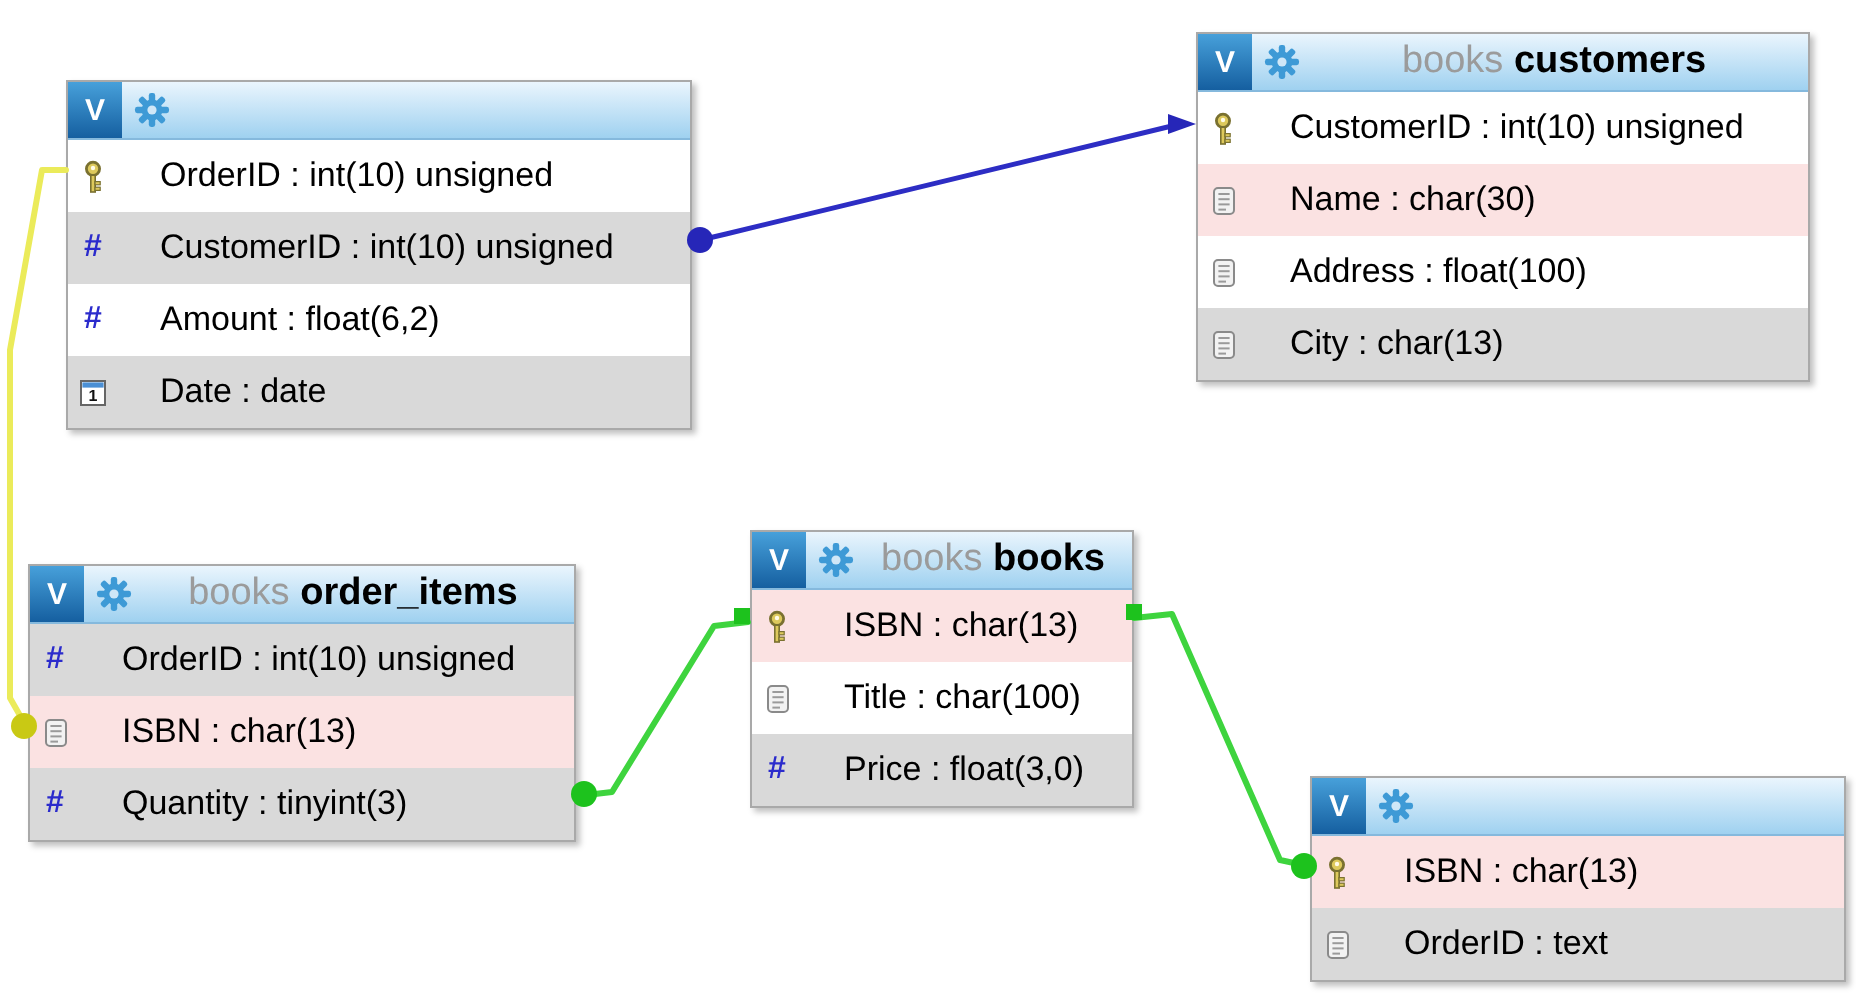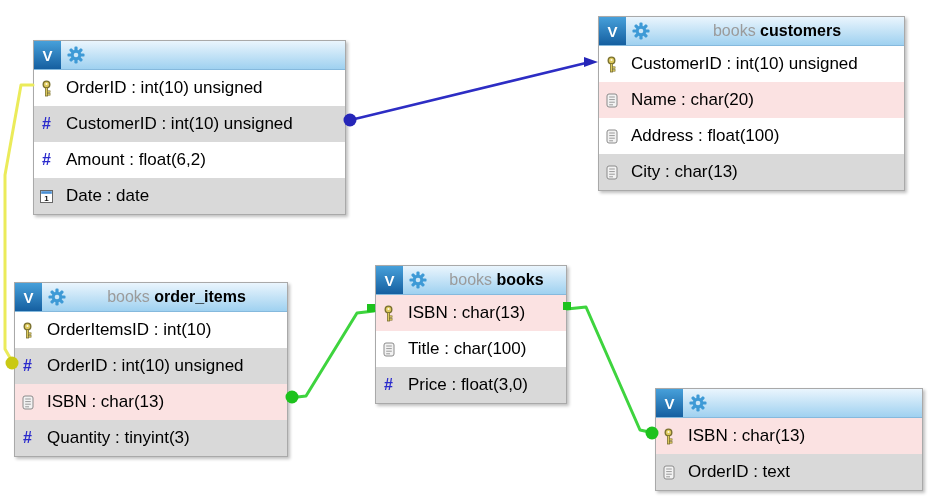--- a/index.html
+++ b/index.html
@@ -37,30 +37,30 @@
     width:27px; height:28px; flex:0 0 27px;
     display:flex; align-items:center; justify-content:center;
     color:#fff; font-weight:bold; font-size:15px;
     background:linear-gradient(to bottom, var(--badge-top,#47a0da), var(--badge-bottom,#155fa0));
   }
 
   .gear { margin-left:6px; display:flex; align-items:center; flex:0 0 auto; cursor:pointer; }
 
   .ttitle {
     flex:1; text-align:center;
-    font-size:16px; white-space:nowrap; padding:0 6px;
+    font-size:19px; white-space:nowrap; padding:0 6px;
     overflow:hidden;
   }
   .db   { color:var(--db-prefix,#9b9b9b); }
   .tname{ color:#000; font-weight:bold; }
 
   .row {
     height:36px;
     display:flex; align-items:center;
-    gap:12px; padding:0 6px 0 5px;
+    gap:26px; padding:0 6px 0 5px;
     font-size:17px; color:#000; white-space:nowrap;
     cursor:pointer;
   }
   .bg-white { background:var(--row-white,#ffffff); }
   .bg-gray  { background:var(--row-gray,#d9d9d9); }
   .bg-pink  { background:var(--row-pink,#fbe2e2); }
 
   .ficon { width:15px; flex:0 0 15px; display:flex; justify-content:center; align-items:center; }
   .hash  { color:#2b2bcc; font-weight:bold; font-size:16px; line-height:1; }
   .flabel{ overflow:hidden; }
@@ -171,21 +171,21 @@
         <div class="row bg-pink">
           <span class="ficon">
             <svg width="12" height="15" viewBox="0 0 12 15">
        <rect x="1" y="1" width="10" height="13" rx="2" fill="#f2f2f2" stroke="#8a8a8a"></rect>
        <line x1="3.2" y1="4" x2="8.8" y2="4" stroke="#9a9a9a"></line>
        <line x1="3.2" y1="6.6" x2="8.8" y2="6.6" stroke="#9a9a9a"></line>
        <line x1="3.2" y1="9.2" x2="8.8" y2="9.2" stroke="#9a9a9a"></line>
        <line x1="3.2" y1="11.8" x2="7" y2="11.8" stroke="#9a9a9a"></line>
      </svg>
           </span>
-          <span class="flabel">Name : char(20)</span>
+          <span class="flabel">Name : char(30)</span>
         </div>
         <div class="row bg-white">
           <span class="ficon">
             <svg width="12" height="15" viewBox="0 0 12 15">
        <rect x="1" y="1" width="10" height="13" rx="2" fill="#f2f2f2" stroke="#8a8a8a"></rect>
        <line x1="3.2" y1="4" x2="8.8" y2="4" stroke="#9a9a9a"></line>
        <line x1="3.2" y1="6.6" x2="8.8" y2="6.6" stroke="#9a9a9a"></line>
        <line x1="3.2" y1="9.2" x2="8.8" y2="9.2" stroke="#9a9a9a"></line>
        <line x1="3.2" y1="11.8" x2="7" y2="11.8" stroke="#9a9a9a"></line>
      </svg>
@@ -220,140 +220,128 @@
        </g>
        <circle cx="9" cy="9" r="2.3" fill="#cfe7f7"></circle>
      </svg>
         </span>
       <span class="ttitle">
         <span class="db">books</span>
         <span class="tname">order_items</span>
       </span>
     </div>
     <div class="rows">
-        <div class="row bg-white">
+        <div class="row bg-gray">
+          <span class="ficon">
+            <span class="hash">#</span>
+          </span>
+          <span class="flabel">OrderID : int(10) unsigned</span>
+        </div>
+        <div class="row bg-pink">
+          <span class="ficon">
+            <svg width="12" height="15" viewBox="0 0 12 15">
+       <rect x="1" y="1" width="10" height="13" rx="2" fill="#f2f2f2" stroke="#8a8a8a"></rect>
+       <line x1="3.2" y1="4" x2="8.8" y2="4" stroke="#9a9a9a"></line>
+       <line x1="3.2" y1="6.6" x2="8.8" y2="6.6" stroke="#9a9a9a"></line>
+       <line x1="3.2" y1="9.2" x2="8.8" y2="9.2" stroke="#9a9a9a"></line>
+       <line x1="3.2" y1="11.8" x2="7" y2="11.8" stroke="#9a9a9a"></line>
+     </svg>
+          </span>
+          <span class="flabel">ISBN : char(13)</span>
+        </div>
+        <div class="row bg-gray">
+          <span class="ficon">
+            <span class="hash">#</span>
+          </span>
+          <span class="flabel">Quantity : tinyint(3)</span>
+        </div>
+      </div>
+  </div>
+    <div class="dtable" style="left: 375px; top: 265px; width: 190px;">
+    <div class="thead">
+      <span class="vbadge">V</span>
+      <span class="gear">
+          <svg width="18" height="18" viewBox="0 0 18 18">
+       <g fill="#3e9ad6">
+         <rect x="7.4" y="0.5" width="3.2" height="17" rx="1.2"></rect>
+         <rect x="0.5" y="7.4" width="17" height="3.2" rx="1.2"></rect>
+         <rect x="7.4" y="0.5" width="3.2" height="17" rx="1.2" transform="rotate(45 9 9)"></rect>
+         <rect x="7.4" y="0.5" width="3.2" height="17" rx="1.2" transform="rotate(-45 9 9)"></rect>
+         <circle cx="9" cy="9" r="5.2"></circle>
+       </g>
+       <circle cx="9" cy="9" r="2.3" fill="#cfe7f7"></circle>
+     </svg>
+        </span>
+      <span class="ttitle">
+        <span class="db">books</span>
+        <span class="tname">books</span>
+      </span>
+    </div>
+    <div class="rows">
+        <div class="row bg-pink">
           <span class="ficon">
             <svg width="13" height="17" viewBox="0 0 13 17">
        <circle cx="6.5" cy="4.4" r="3.3" fill="#ddc95c" stroke="#7a7130" stroke-width="1.4"></circle>
        <circle cx="6.5" cy="4.0" r="1.1" fill="#fffbe8"></circle>
        <rect x="5.4" y="7.6" width="2.2" height="8.4" fill="#ddc95c" stroke="#7a7130" stroke-width="0.8"></rect>
        <rect x="7.5" y="10.8" width="2.6" height="1.6" fill="#ddc95c" stroke="#7a7130" stroke-width="0.6"></rect>
        <rect x="7.5" y="13.6" width="2.6" height="1.6" fill="#ddc95c" stroke="#7a7130" stroke-width="0.6"></rect>
      </svg>
           </span>
-          <span class="flabel">OrderItemsID : int(10)</span>
-        </div>
-        <div class="row bg-gray">
-          <span class="ficon">
-            <span class="hash">#</span>
-          </span>
-          <span class="flabel">OrderID : int(10) unsigned</span>
-        </div>
-        <div class="row bg-pink">
-          <span class="ficon">
-            <svg width="12" height="15" viewBox="0 0 12 15">
-       <rect x="1" y="1" width="10" height="13" rx="2" fill="#f2f2f2" stroke="#8a8a8a"></rect>
-       <line x1="3.2" y1="4" x2="8.8" y2="4" stroke="#9a9a9a"></line>
-       <line x1="3.2" y1="6.6" x2="8.8" y2="6.6" stroke="#9a9a9a"></line>
-       <line x1="3.2" y1="9.2" x2="8.8" y2="9.2" stroke="#9a9a9a"></line>
-       <line x1="3.2" y1="11.8" x2="7" y2="11.8" stroke="#9a9a9a"></line>
-     </svg>
-          </span>
           <span class="flabel">ISBN : char(13)</span>
         </div>
-        <div class="row bg-gray">
-          <span class="ficon">
-            <span class="hash">#</span>
-          </span>
-          <span class="flabel">Quantity : tinyint(3)</span>
-        </div>
-      </div>
-  </div>
-    <div class="dtable" style="left: 375px; top: 265px; width: 190px;">
-    <div class="thead">
-      <span class="vbadge">V</span>
-      <span class="gear">
-          <svg width="18" height="18" viewBox="0 0 18 18">
-       <g fill="#3e9ad6">
-         <rect x="7.4" y="0.5" width="3.2" height="17" rx="1.2"></rect>
-         <rect x="0.5" y="7.4" width="17" height="3.2" rx="1.2"></rect>
-         <rect x="7.4" y="0.5" width="3.2" height="17" rx="1.2" transform="rotate(45 9 9)"></rect>
-         <rect x="7.4" y="0.5" width="3.2" height="17" rx="1.2" transform="rotate(-45 9 9)"></rect>
-         <circle cx="9" cy="9" r="5.2"></circle>
-       </g>
-       <circle cx="9" cy="9" r="2.3" fill="#cfe7f7"></circle>
-     </svg>
-        </span>
-      <span class="ttitle">
-        <span class="db">books</span>
-        <span class="tname">books</span>
-      </span>
+        <div class="row bg-white">
+          <span class="ficon">
+            <svg width="12" height="15" viewBox="0 0 12 15">
+       <rect x="1" y="1" width="10" height="13" rx="2" fill="#f2f2f2" stroke="#8a8a8a"></rect>
+       <line x1="3.2" y1="4" x2="8.8" y2="4" stroke="#9a9a9a"></line>
+       <line x1="3.2" y1="6.6" x2="8.8" y2="6.6" stroke="#9a9a9a"></line>
+       <line x1="3.2" y1="9.2" x2="8.8" y2="9.2" stroke="#9a9a9a"></line>
+       <line x1="3.2" y1="11.8" x2="7" y2="11.8" stroke="#9a9a9a"></line>
+     </svg>
+          </span>
+          <span class="flabel">Title : char(100)</span>
+        </div>
+        <div class="row bg-gray">
+          <span class="ficon">
+            <span class="hash">#</span>
+          </span>
+          <span class="flabel">Price : float(3,0)</span>
+        </div>
+      </div>
+  </div>
+    <div class="dtable" style="left: 655px; top: 388px; width: 266px;">
+    <div class="thead">
+      <span class="vbadge">V</span>
+      <span class="gear">
+          <svg width="18" height="18" viewBox="0 0 18 18">
+       <g fill="#3e9ad6">
+         <rect x="7.4" y="0.5" width="3.2" height="17" rx="1.2"></rect>
+         <rect x="0.5" y="7.4" width="17" height="3.2" rx="1.2"></rect>
+         <rect x="7.4" y="0.5" width="3.2" height="17" rx="1.2" transform="rotate(45 9 9)"></rect>
+         <rect x="7.4" y="0.5" width="3.2" height="17" rx="1.2" transform="rotate(-45 9 9)"></rect>
+         <circle cx="9" cy="9" r="5.2"></circle>
+       </g>
+       <circle cx="9" cy="9" r="2.3" fill="#cfe7f7"></circle>
+     </svg>
+        </span>
     </div>
     <div class="rows">
         <div class="row bg-pink">
           <span class="ficon">
             <svg width="13" height="17" viewBox="0 0 13 17">
        <circle cx="6.5" cy="4.4" r="3.3" fill="#ddc95c" stroke="#7a7130" stroke-width="1.4"></circle>
        <circle cx="6.5" cy="4.0" r="1.1" fill="#fffbe8"></circle>
        <rect x="5.4" y="7.6" width="2.2" height="8.4" fill="#ddc95c" stroke="#7a7130" stroke-width="0.8"></rect>
        <rect x="7.5" y="10.8" width="2.6" height="1.6" fill="#ddc95c" stroke="#7a7130" stroke-width="0.6"></rect>
        <rect x="7.5" y="13.6" width="2.6" height="1.6" fill="#ddc95c" stroke="#7a7130" stroke-width="0.6"></rect>
      </svg>
           </span>
           <span class="flabel">ISBN : char(13)</span>
         </div>
-        <div class="row bg-white">
-          <span class="ficon">
-            <svg width="12" height="15" viewBox="0 0 12 15">
-       <rect x="1" y="1" width="10" height="13" rx="2" fill="#f2f2f2" stroke="#8a8a8a"></rect>
-       <line x1="3.2" y1="4" x2="8.8" y2="4" stroke="#9a9a9a"></line>
-       <line x1="3.2" y1="6.6" x2="8.8" y2="6.6" stroke="#9a9a9a"></line>
-       <line x1="3.2" y1="9.2" x2="8.8" y2="9.2" stroke="#9a9a9a"></line>
-       <line x1="3.2" y1="11.8" x2="7" y2="11.8" stroke="#9a9a9a"></line>
-     </svg>
-          </span>
-          <span class="flabel">Title : char(100)</span>
-        </div>
-        <div class="row bg-gray">
-          <span class="ficon">
-            <span class="hash">#</span>
-          </span>
-          <span class="flabel">Price : float(3,0)</span>
-        </div>
-      </div>
-  </div>
-    <div class="dtable" style="left: 655px; top: 388px; width: 266px;">
-    <div class="thead">
-      <span class="vbadge">V</span>
-      <span class="gear">
-          <svg width="18" height="18" viewBox="0 0 18 18">
-       <g fill="#3e9ad6">
-         <rect x="7.4" y="0.5" width="3.2" height="17" rx="1.2"></rect>
-         <rect x="0.5" y="7.4" width="17" height="3.2" rx="1.2"></rect>
-         <rect x="7.4" y="0.5" width="3.2" height="17" rx="1.2" transform="rotate(45 9 9)"></rect>
-         <rect x="7.4" y="0.5" width="3.2" height="17" rx="1.2" transform="rotate(-45 9 9)"></rect>
-         <circle cx="9" cy="9" r="5.2"></circle>
-       </g>
-       <circle cx="9" cy="9" r="2.3" fill="#cfe7f7"></circle>
-     </svg>
-        </span>
-    </div>
-    <div class="rows">
-        <div class="row bg-pink">
-          <span class="ficon">
-            <svg width="13" height="17" viewBox="0 0 13 17">
-       <circle cx="6.5" cy="4.4" r="3.3" fill="#ddc95c" stroke="#7a7130" stroke-width="1.4"></circle>
-       <circle cx="6.5" cy="4.0" r="1.1" fill="#fffbe8"></circle>
-       <rect x="5.4" y="7.6" width="2.2" height="8.4" fill="#ddc95c" stroke="#7a7130" stroke-width="0.8"></rect>
-       <rect x="7.5" y="10.8" width="2.6" height="1.6" fill="#ddc95c" stroke="#7a7130" stroke-width="0.6"></rect>
-       <rect x="7.5" y="13.6" width="2.6" height="1.6" fill="#ddc95c" stroke="#7a7130" stroke-width="0.6"></rect>
-     </svg>
-          </span>
-          <span class="flabel">ISBN : char(13)</span>
-        </div>
         <div class="row bg-gray">
           <span class="ficon">
             <svg width="12" height="15" viewBox="0 0 12 15">
        <rect x="1" y="1" width="10" height="13" rx="2" fill="#f2f2f2" stroke="#8a8a8a"></rect>
        <line x1="3.2" y1="4" x2="8.8" y2="4" stroke="#9a9a9a"></line>
        <line x1="3.2" y1="6.6" x2="8.8" y2="6.6" stroke="#9a9a9a"></line>
        <line x1="3.2" y1="9.2" x2="8.8" y2="9.2" stroke="#9a9a9a"></line>
        <line x1="3.2" y1="11.8" x2="7" y2="11.8" stroke="#9a9a9a"></line>
      </svg>
           </span>

